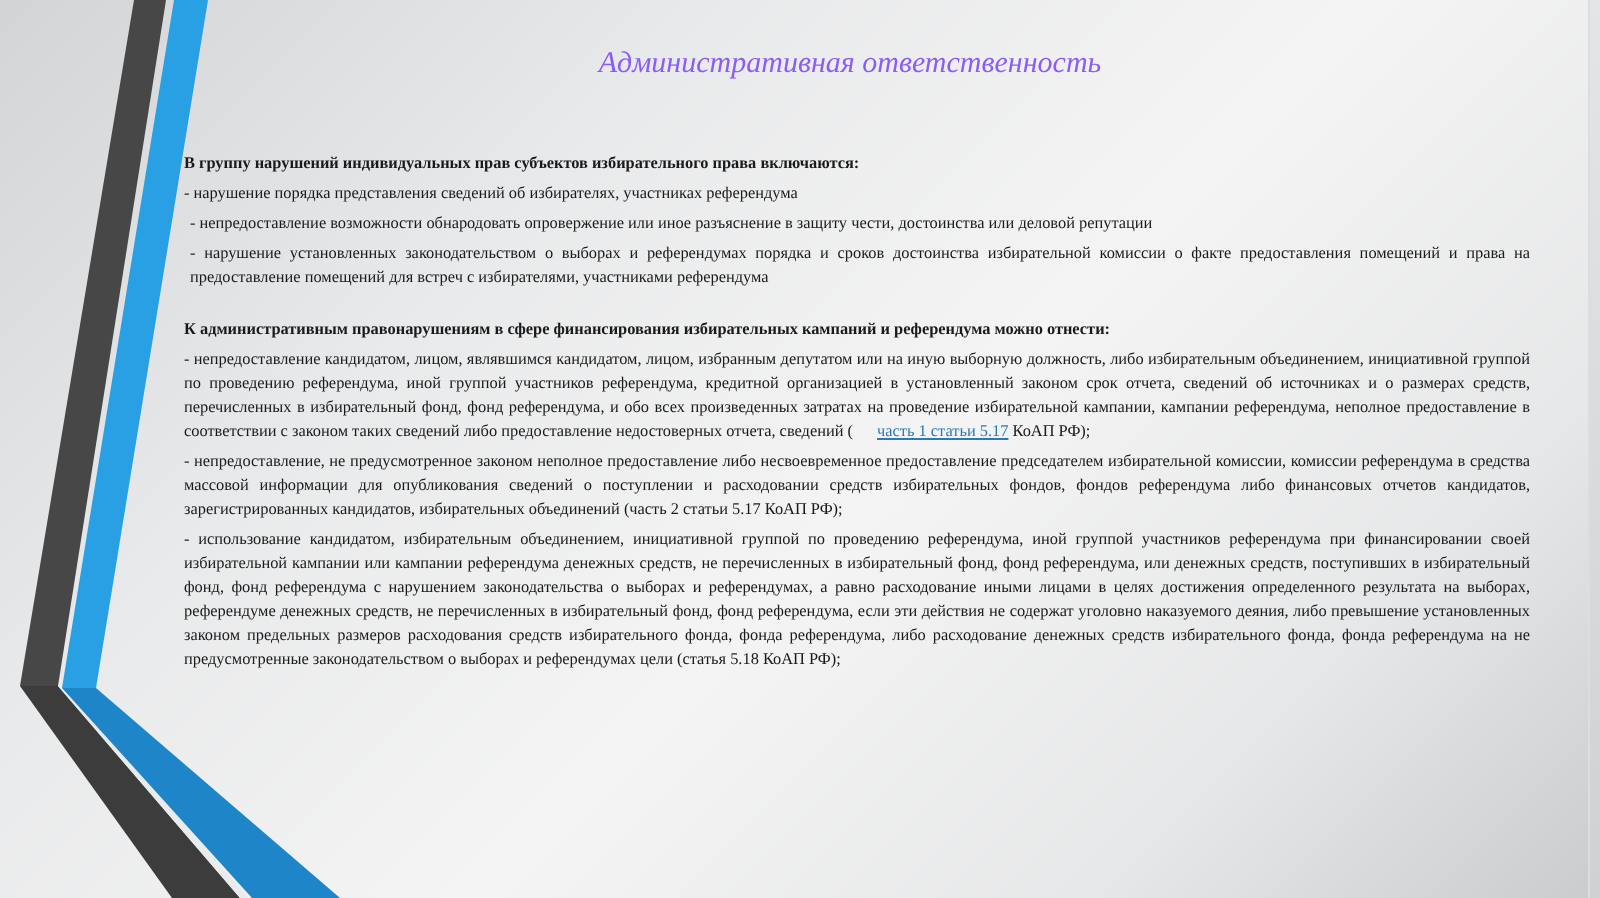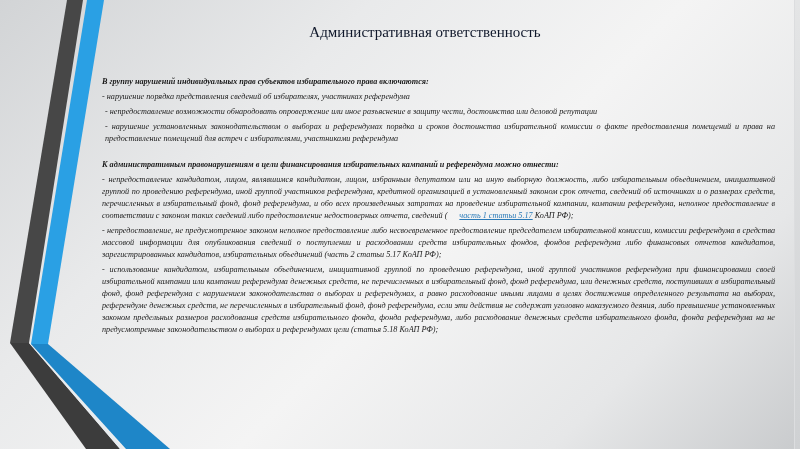--- a/index.html
+++ b/index.html
@@ -32,30 +32,30 @@
       height: 449px;
       pointer-events: none;
     }
     .title {
       position: absolute;
       left: 250px;
       top: 24px;
       width: 350px;
       text-align: center;
       font-size: 15px;
-      color: #0f172a;
+      color: #8b5cf6;
+      font-style: italic;
     }
     .content {
       position: absolute;
-      left: 102px;
+      left: 92px;
       top: 76px;
       width: 673px;
       font-size: 8.2px;
       line-height: 12px;
-      font-style: italic;
     }
     .content p {
       margin: 0 0 3px 0;
       text-align: justify;
     }
     .content p.head {
       font-weight: bold;
       margin-bottom: 3px;
     }
     .content p.gap {
@@ -87,17 +87,17 @@
 </svg>
 
 <div class="title">Административная ответственность</div>
 
 <div class="content">
   <p class="head">В группу нарушений индивидуальных прав субъектов избирательного права включаются:</p>
   <p>- нарушение порядка представления сведений об избирателях, участниках референдума</p>
   <p class="indent1"> - непредоставление возможности обнародовать опровержение или иное разъяснение в защиту чести, достоинства или деловой репутации</p>
   <p class="indent1"> - нарушение установленных законодательством о выборах и референдумах порядка и сроков достоинства избирательной комиссии о факте предоставления помещений и права на предоставление помещений для встреч с избирателями, участниками референдума</p>
 
-  <p class="head gap">К административным правонарушениям в цели финансирования избирательных кампаний и референдума можно отнести:</p>
+  <p class="head gap">К административным правонарушениям в сфере финансирования избирательных кампаний и референдума можно отнести:</p>
   <p><span>- непредоставление кандидатом, лицом, являвшимся кандидатом, лицом, избранным депутатом или на иную выборную должность, либо избирательным объединением, инициативной группой по проведению референдума, иной группой участников референдума, кредитной организацией в установленный законом срок отчета, сведений об источниках и о размерах средств, перечисленных в избирательный фонд, фонд референдума, и обо всех произведенных затратах на проведение избирательной кампании, кампании референдума, неполное предоставление в соответствии с законом таких сведений либо предоставление недостоверных отчета, сведений (</span><span class="link">часть 1 статьи 5.17</span><span> КоАП РФ);</span></p>
   <p>- непредоставление, не предусмотренное законом неполное предоставление либо несвоевременное предоставление председателем избирательной комиссии, комиссии референдума в средства массовой информации для опубликования сведений о поступлении и расходовании средств избирательных фондов, фондов референдума либо финансовых отчетов кандидатов, зарегистрированных кандидатов, избирательных объединений (часть 2 статьи 5.17 КоАП РФ);</p>
   <p>- использование кандидатом, избирательным объединением, инициативной группой по проведению референдума, иной группой участников референдума при финансировании своей избирательной кампании или кампании референдума денежных средств, не перечисленных в избирательный фонд, фонд референдума, или денежных средств, поступивших в избирательный фонд, фонд референдума с нарушением законодательства о выборах и референдумах, а равно расходование иными лицами в целях достижения определенного результата на выборах, референдуме денежных средств, не перечисленных в избирательный фонд, фонд референдума, если эти действия не содержат уголовно наказуемого деяния, либо превышение установленных законом предельных размеров расходования средств избирательного фонда, фонда референдума, либо расходование денежных средств избирательного фонда, фонда референдума на не предусмотренные законодательством о выборах и референдумах цели (статья 5.18 КоАП РФ);</p>
 </div>
 
 </body></html>

